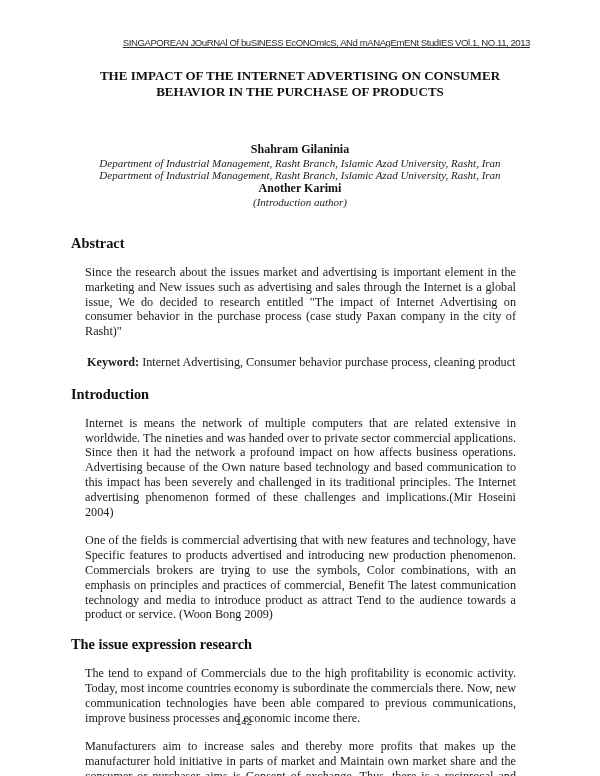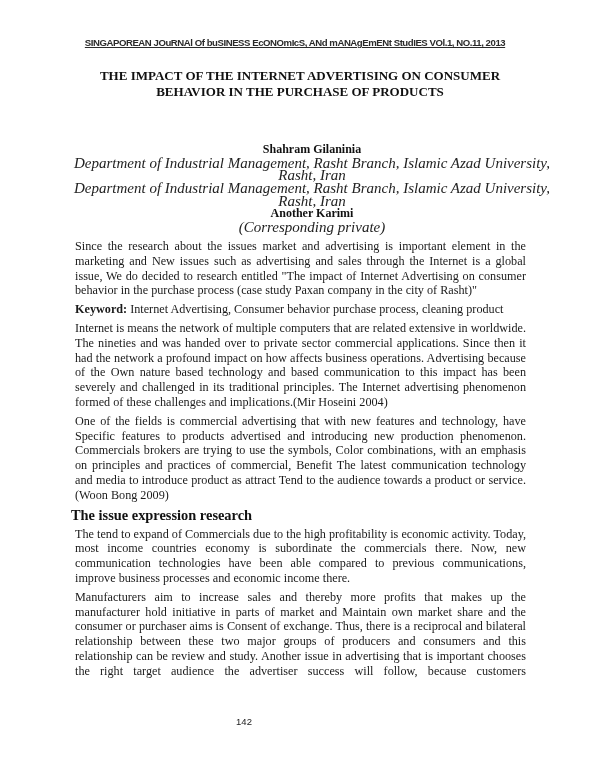--- a/index.html
+++ b/index.html
@@ -1,42 +1,42 @@
 <!DOCTYPE html>
 <html><head>
 <meta charset="utf-8">
 <style>
   html, body { margin: 0; padding: 0; background: #ffffff; }
   body { width: 600px; height: 776px; position: relative; overflow: hidden; color: #1a1a1a; }
   .running-header {
     position: absolute; left: 60px; top: 37px; width: 470px;
     font-family: "Liberation Sans", sans-serif; font-size: 9.6px;
     letter-spacing: -0.45px; text-decoration: underline; color: #2a2a2a;
-    white-space: nowrap; text-align: center; font-weight: bold;
+    white-space: nowrap; text-align: right;
   }
   .title {
     position: absolute; left: 60px; top: 68px; width: 480px;
     font-family: "Liberation Serif", serif; font-weight: bold;
     font-size: 13px; line-height: 16px; text-align: center; color: #111;
   }
   .title div { white-space: nowrap; }
   .authors {
-    position: absolute; left: 72px; top: 143px; width: 480px; text-align: center;
+    position: absolute; left: 60px; top: 143px; width: 480px; text-align: center;
     font-family: "Liberation Serif", serif;
   }
   .author-name { font-weight: bold; font-size: 12px; line-height: 13.8px; color: #111; }
-  .affil { font-style: italic; font-size: 15px; line-height: 12.6px; color: #222; }
+  .affil { font-style: italic; font-size: 11px; line-height: 12.6px; color: #222; }
   .main {
     position: absolute; left: 71px; top: 235px; width: 459px;
     font-family: "Liberation Serif", serif; font-size: 12.2px; line-height: 14.8px; color: #1a1a1a;
   }
   .section-heading { font-weight: bold; font-size: 14.4px; line-height: 16px; color: #111; margin: 0; }
-  .para { text-align: justify; margin: 4px; }
+  .para { text-align: justify; margin: 14px; }
   .para.last-left { text-align-last: left; }
-  .keyword-line { margin: 4px; white-space: nowrap; }
+  .keyword-line { margin: 16px; white-space: nowrap; }
   .keyword-label { font-weight: bold; }
   .page-number {
     position: absolute; left: 0; width: 488px; top: 716px; text-align: center;
     font-family: "Liberation Sans", sans-serif; font-size: 9.5px; color: #222;
   }
 </style>
 </head>
 <body>
 
 <div class="running-header">SINGAPOREAN JOuRNAl Of buSINESS EcONOmIcS, ANd mANAgEmENt StudIES VOl.1, NO.11, 2013</div>
@@ -44,27 +44,29 @@
 <div class="title">
   <div>THE IMPACT OF THE INTERNET ADVERTISING ON CONSUMER</div>
   <div>BEHAVIOR IN THE PURCHASE OF PRODUCTS</div>
 </div>
 
 <div class="authors">
   <div class="author-name">Shahram Gilaninia</div>
   <div class="affil">Department of Industrial Management, Rasht Branch, Islamic Azad University, Rasht, Iran</div>
   <div class="affil">Department of Industrial Management, Rasht Branch, Islamic Azad University, Rasht, Iran</div>
   <div class="author-name">Another Karimi</div>
-  <div class="affil">(Corresponding private)</div>
+  <div class="affil">(Introduction author)</div>
 </div>
 
 <div class="main">
+  <h2 class="section-heading">Abstract</h2>
   <p class="para last-left">Since the research about the issues market and advertising is important element in the marketing and New issues such as advertising and sales through the Internet is a global issue, We do decided to research entitled "The impact of Internet Advertising on consumer behavior in the purchase process (case study Paxan company in the city of Rasht)"</p>
   <p class="keyword-line"><span class="keyword-label">Keyword:</span><span> Internet Advertising, Consumer behavior purchase process, cleaning product</span></p>
 
+  <h2 class="section-heading">Introduction</h2>
   <p class="para last-left">Internet is means the network of multiple computers that are related extensive in worldwide. The nineties and was handed over to private sector commercial applications. Since then it had the network a profound impact on how affects business operations. Advertising because of the Own nature based technology and based communication to this impact has been severely and challenged in its traditional principles. The Internet advertising phenomenon formed of these challenges and implications.(Mir Hoseini 2004)</p>
   <p class="para last-left">One of the fields is commercial advertising that with new features and technology, have Specific features to products advertised and introducing new production phenomenon. Commercials brokers are trying to use the symbols, Color combinations, with an emphasis on principles and practices of commercial, Benefit The latest communication technology and media to introduce product as attract Tend to the audience towards a product or service. (Woon Bong 2009)</p>
 
   <h2 class="section-heading">The issue expression research</h2>
   <p class="para last-left">The tend to expand of Commercials due to the high profitability is economic activity. Today, most income countries economy is subordinate the commercials there. Now, new communication technologies have been able compared to previous communications, improve business processes and economic income there.</p>
   <p class="para" style="text-align-last: justify;">Manufacturers aim to increase sales and thereby more profits that makes up the manufacturer hold initiative in parts of market and Maintain own market share and the consumer or purchaser aims is Consent of exchange. Thus, there is a reciprocal and bilateral relationship between these two major groups of producers and consumers and this relationship can be review and study. Another issue in advertising that is important chooses the right target audience the advertiser success will follow, because customers</p>
 </div>
 
 <div class="page-number">142</div>
 

